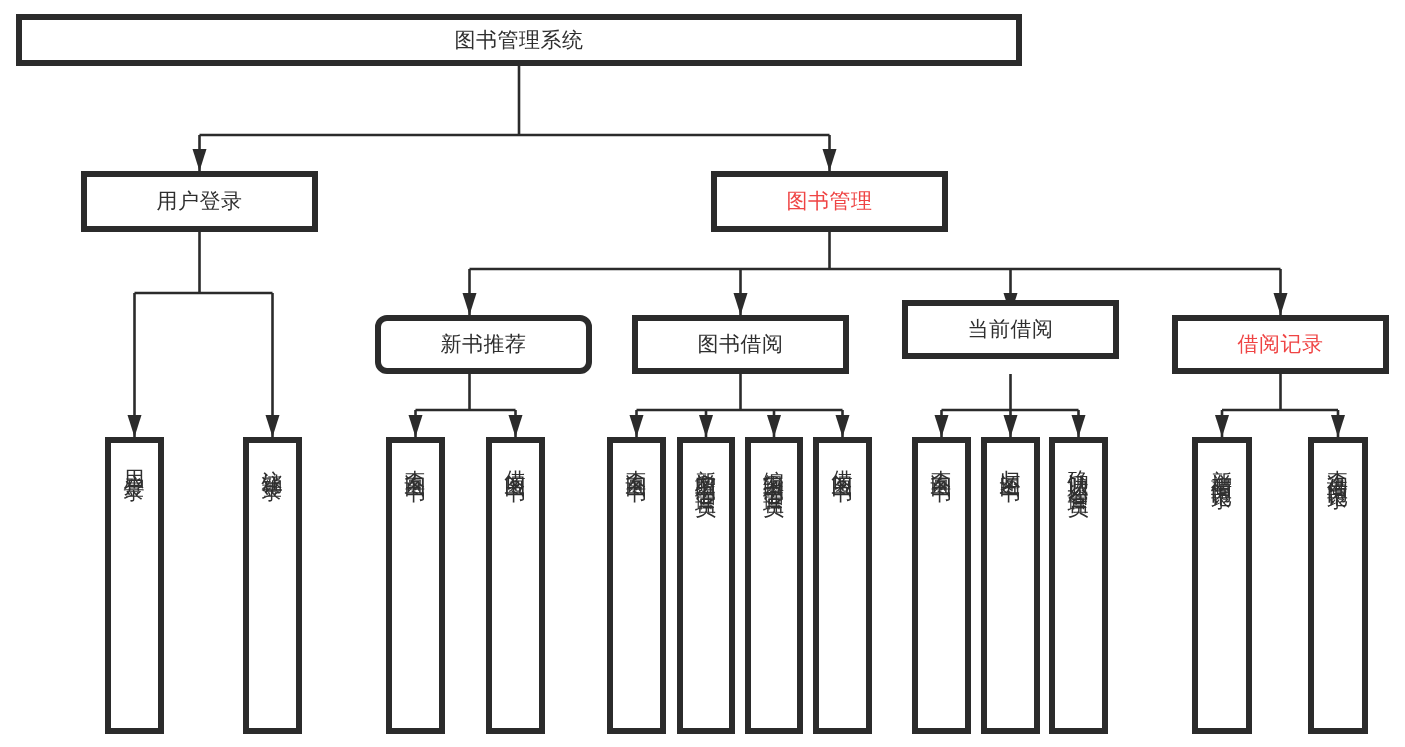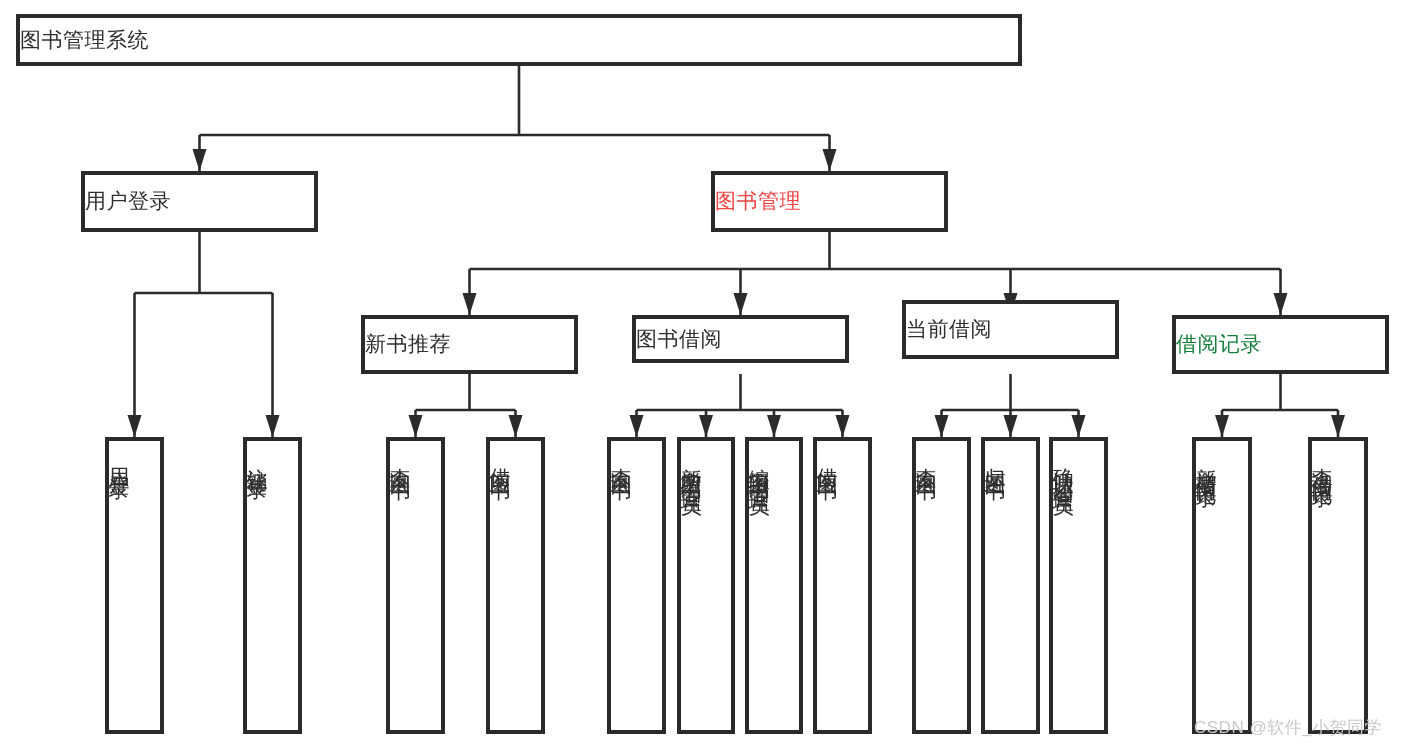--- a/index.html
+++ b/index.html
@@ -21,23 +21,24 @@
     position: absolute;
     left: 0;
     top: 0;
     width: 1405px;
     height: 747px;
   }
   .node {
     position: absolute;
     box-sizing: border-box;
     background: #ffffff;
-    border: 4px solid #404040;
+    border: 6px solid #404040;
     display: flex;
     align-items: center;
+    justify-content: center;
     overflow: hidden;
   }
   .node-label {
     color: #2f2f2f;
     line-height: 1.18;
     text-align: center;
     white-space: nowrap;
     letter-spacing: 0.5px;
   }
   .node.horizontal .node-label {
@@ -124,31 +125,31 @@
   <div id="nodes-layer">
       <div class="node horizontal" style="left: 16px; top: 14px; width: 1006px; height: 52px; border-color: rgb(43, 43, 43); background: rgb(255, 255, 255);">
         <span class="node-label" style="color: rgb(47, 47, 47);">图书管理系统</span>
       </div>
       <div class="node horizontal" style="left: 81px; top: 171px; width: 237px; height: 61px; border-color: rgb(43, 43, 43); background: rgb(255, 255, 255);">
         <span class="node-label" style="color: rgb(47, 47, 47);">用户登录</span>
       </div>
       <div class="node horizontal" style="left: 711px; top: 171px; width: 237px; height: 61px; border-color: rgb(43, 43, 43); background: rgb(255, 255, 255);">
         <span class="node-label" style="color: #ef4444;">图书管理</span>
       </div>
-      <div class="node horizontal" style="left: 361px; top: 315px; width: 217px; height: 59px; border-color: rgb(43, 43, 43); background: rgb(255, 255, 255);">
+      <div class="node horizontal" style="left: 375px; top: 315px; width: 217px; height: 59px; border-color: rgb(43, 43, 43); background: rgb(255, 255, 255); border-radius: 12px;">
         <span class="node-label" style="color: rgb(47, 47, 47);">新书推荐</span>
       </div>
-      <div class="node horizontal" style="left: 632px; top: 315px; width: 217px; height: 48px; border-color: rgb(43, 43, 43); background: rgb(255, 255, 255);">
+      <div class="node horizontal" style="left: 632px; top: 315px; width: 217px; height: 59px; border-color: rgb(43, 43, 43); background: rgb(255, 255, 255);">
         <span class="node-label" style="color: rgb(47, 47, 47);">图书借阅</span>
       </div>
       <div class="node horizontal" style="left: 902px; top: 300px; width: 217px; height: 59px; border-color: rgb(43, 43, 43); background: rgb(255, 255, 255);">
         <span class="node-label" style="color: rgb(47, 47, 47);">当前借阅</span>
       </div>
       <div class="node horizontal" style="left: 1172px; top: 315px; width: 217px; height: 59px; border-color: rgb(43, 43, 43); background: rgb(255, 255, 255);">
-        <span class="node-label" style="color: #15803d;">借阅记录</span>
+        <span class="node-label" style="color: #ef4444;">借阅记录</span>
       </div>
       <div class="node vertical" style="left: 105px; top: 437px; width: 59px; height: 297px; border-color: rgb(43, 43, 43); background: rgb(255, 255, 255);">
         <span class="node-label" style="color: rgb(47, 47, 47);">用户登录</span>
       </div>
       <div class="node vertical" style="left: 243px; top: 437px; width: 59px; height: 297px; border-color: rgb(43, 43, 43); background: rgb(255, 255, 255);">
         <span class="node-label" style="color: rgb(47, 47, 47);">注销登录</span>
       </div>
       <div class="node vertical" style="left: 386px; top: 437px; width: 59px; height: 297px; border-color: rgb(43, 43, 43); background: rgb(255, 255, 255);">
         <span class="node-label" style="color: rgb(47, 47, 47);">查询图书</span>
       </div>
@@ -176,14 +177,13 @@
       <div class="node vertical" style="left: 1049px; top: 437px; width: 59px; height: 297px; border-color: rgb(43, 43, 43); background: rgb(255, 255, 255);">
         <span class="node-label" style="color: rgb(47, 47, 47);">确认归还（管理员）</span>
       </div>
       <div class="node vertical" style="left: 1192px; top: 437px; width: 60px; height: 297px; border-color: rgb(43, 43, 43); background: rgb(255, 255, 255);">
         <span class="node-label" style="color: rgb(47, 47, 47);">新增借阅记录</span>
       </div>
       <div class="node vertical" style="left: 1308px; top: 437px; width: 60px; height: 297px; border-color: rgb(43, 43, 43); background: rgb(255, 255, 255);">
         <span class="node-label" style="color: rgb(47, 47, 47);">查询借阅记录</span>
       </div>
     </div>
-  <div id="watermark" style="left: 1194px; top: 716px; color: rgb(201, 201, 201);">CSDN @软件_小贺同学</div>
 </div>
 
 </body></html>

